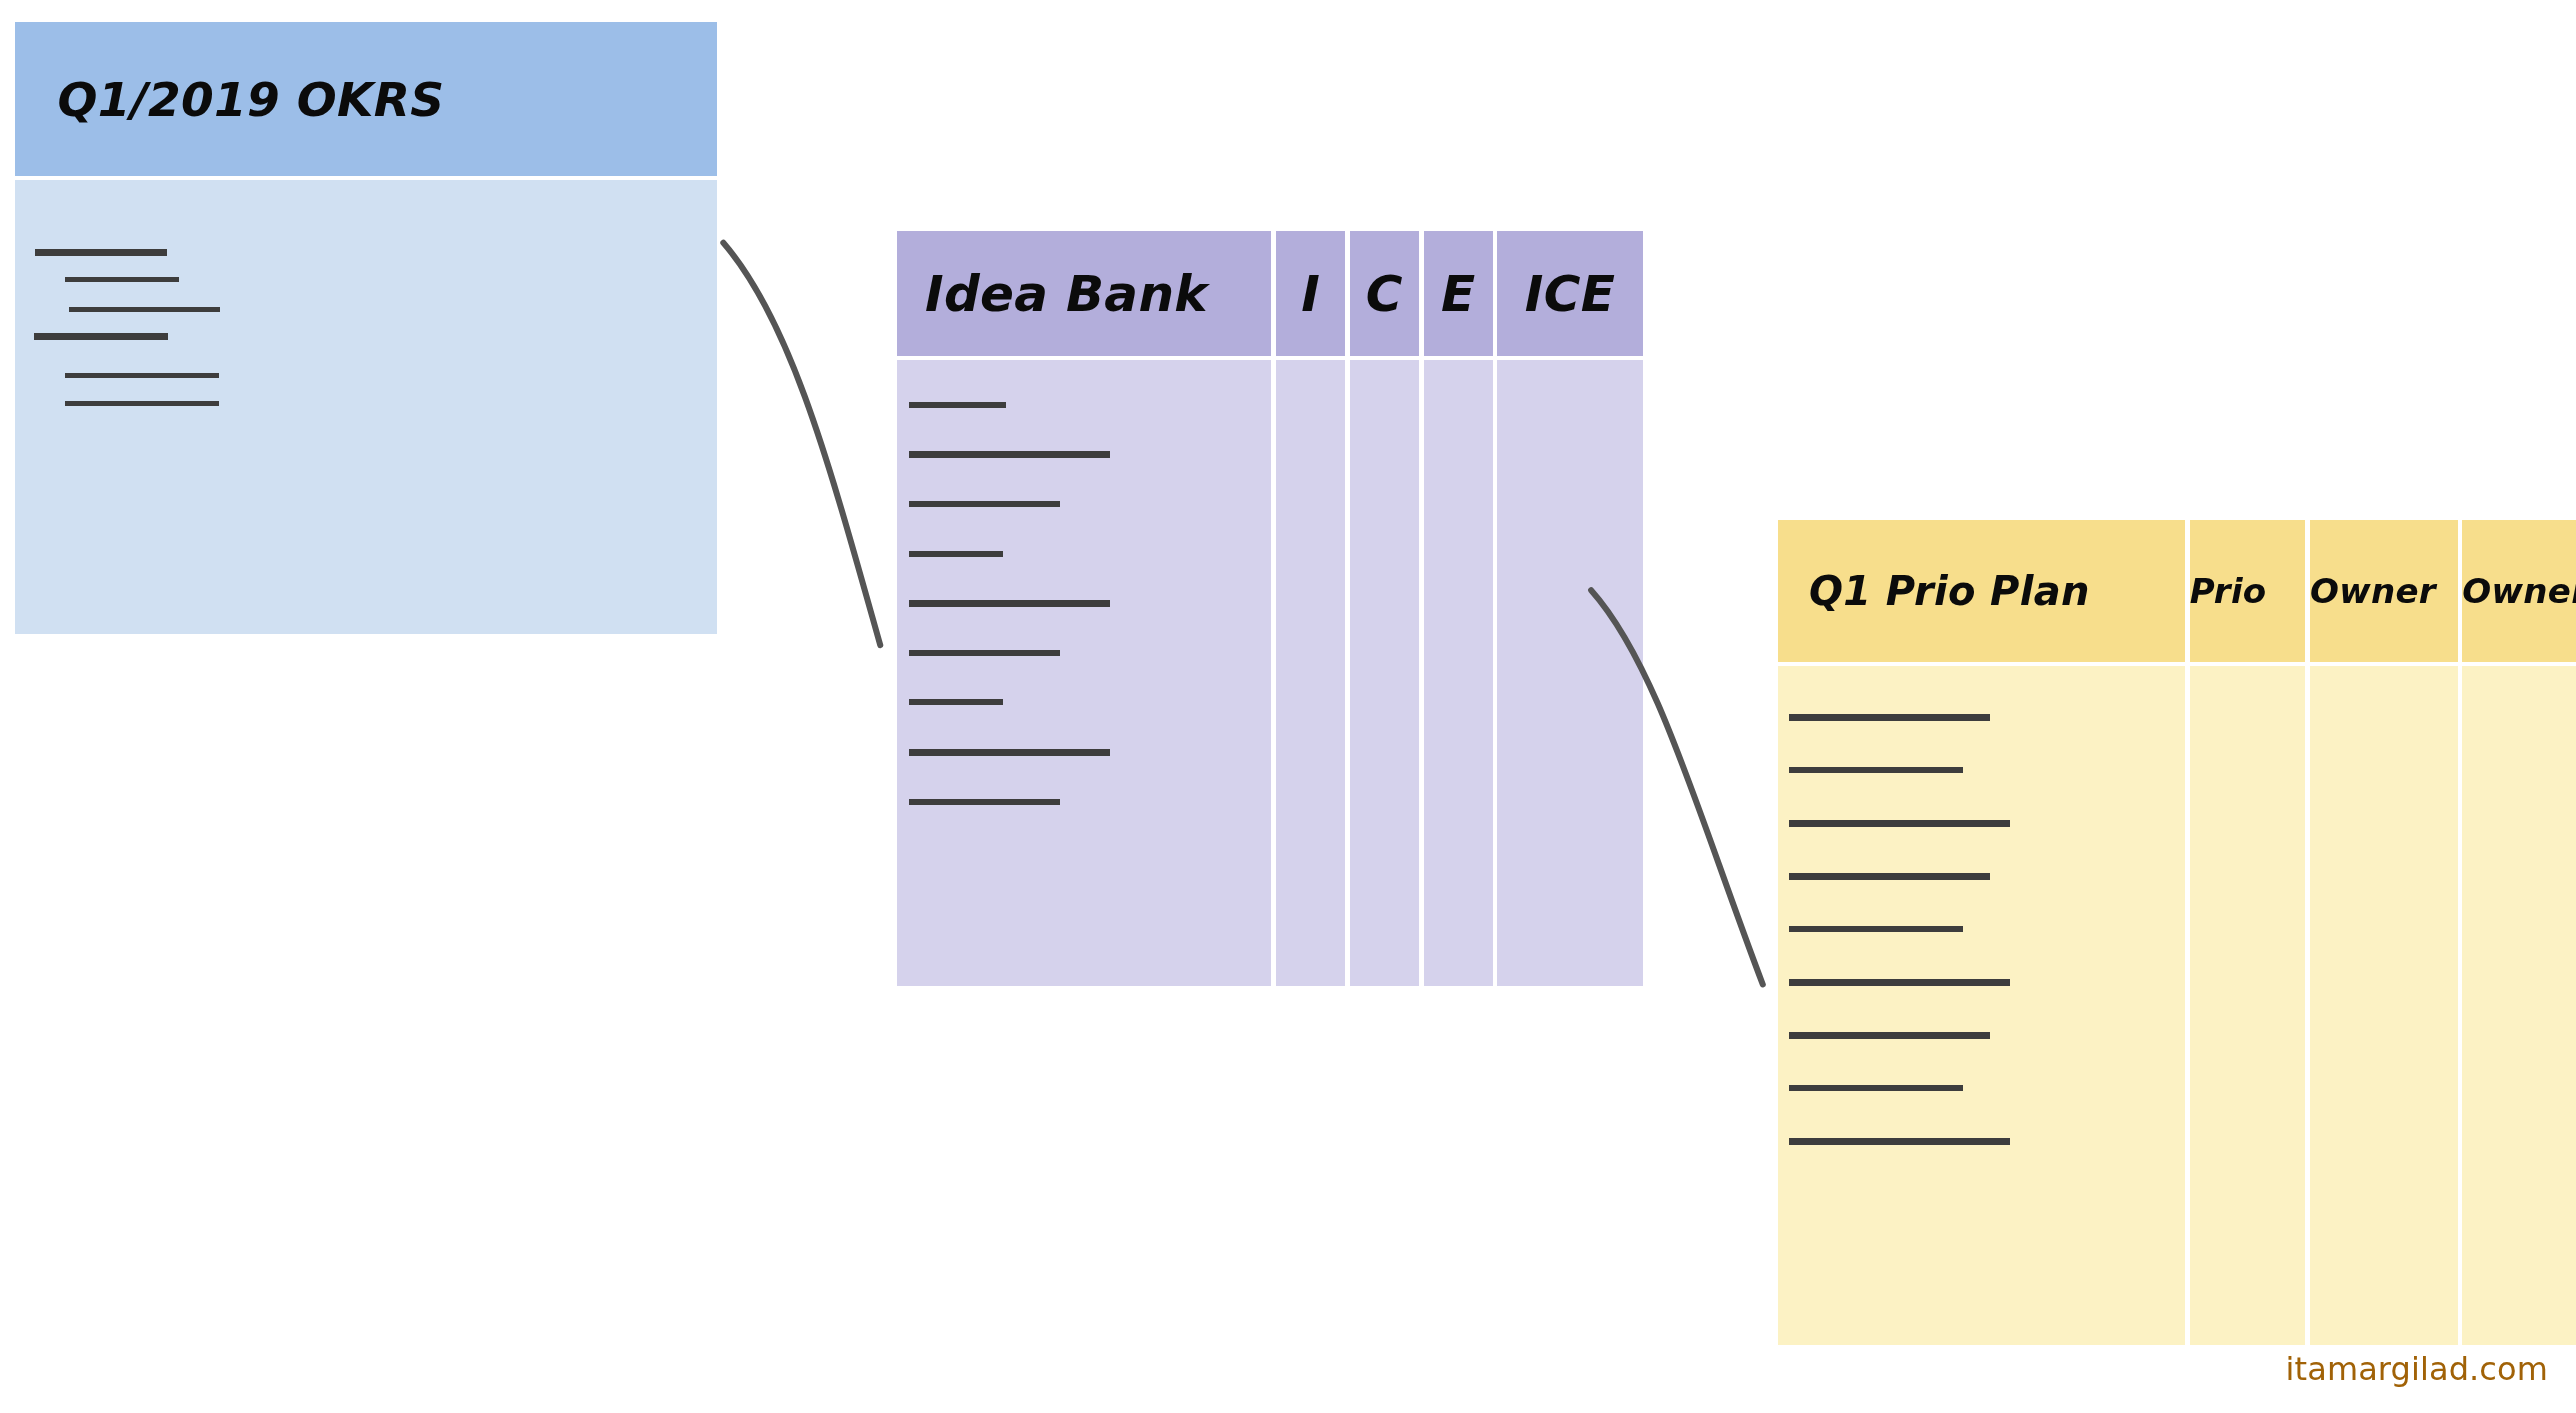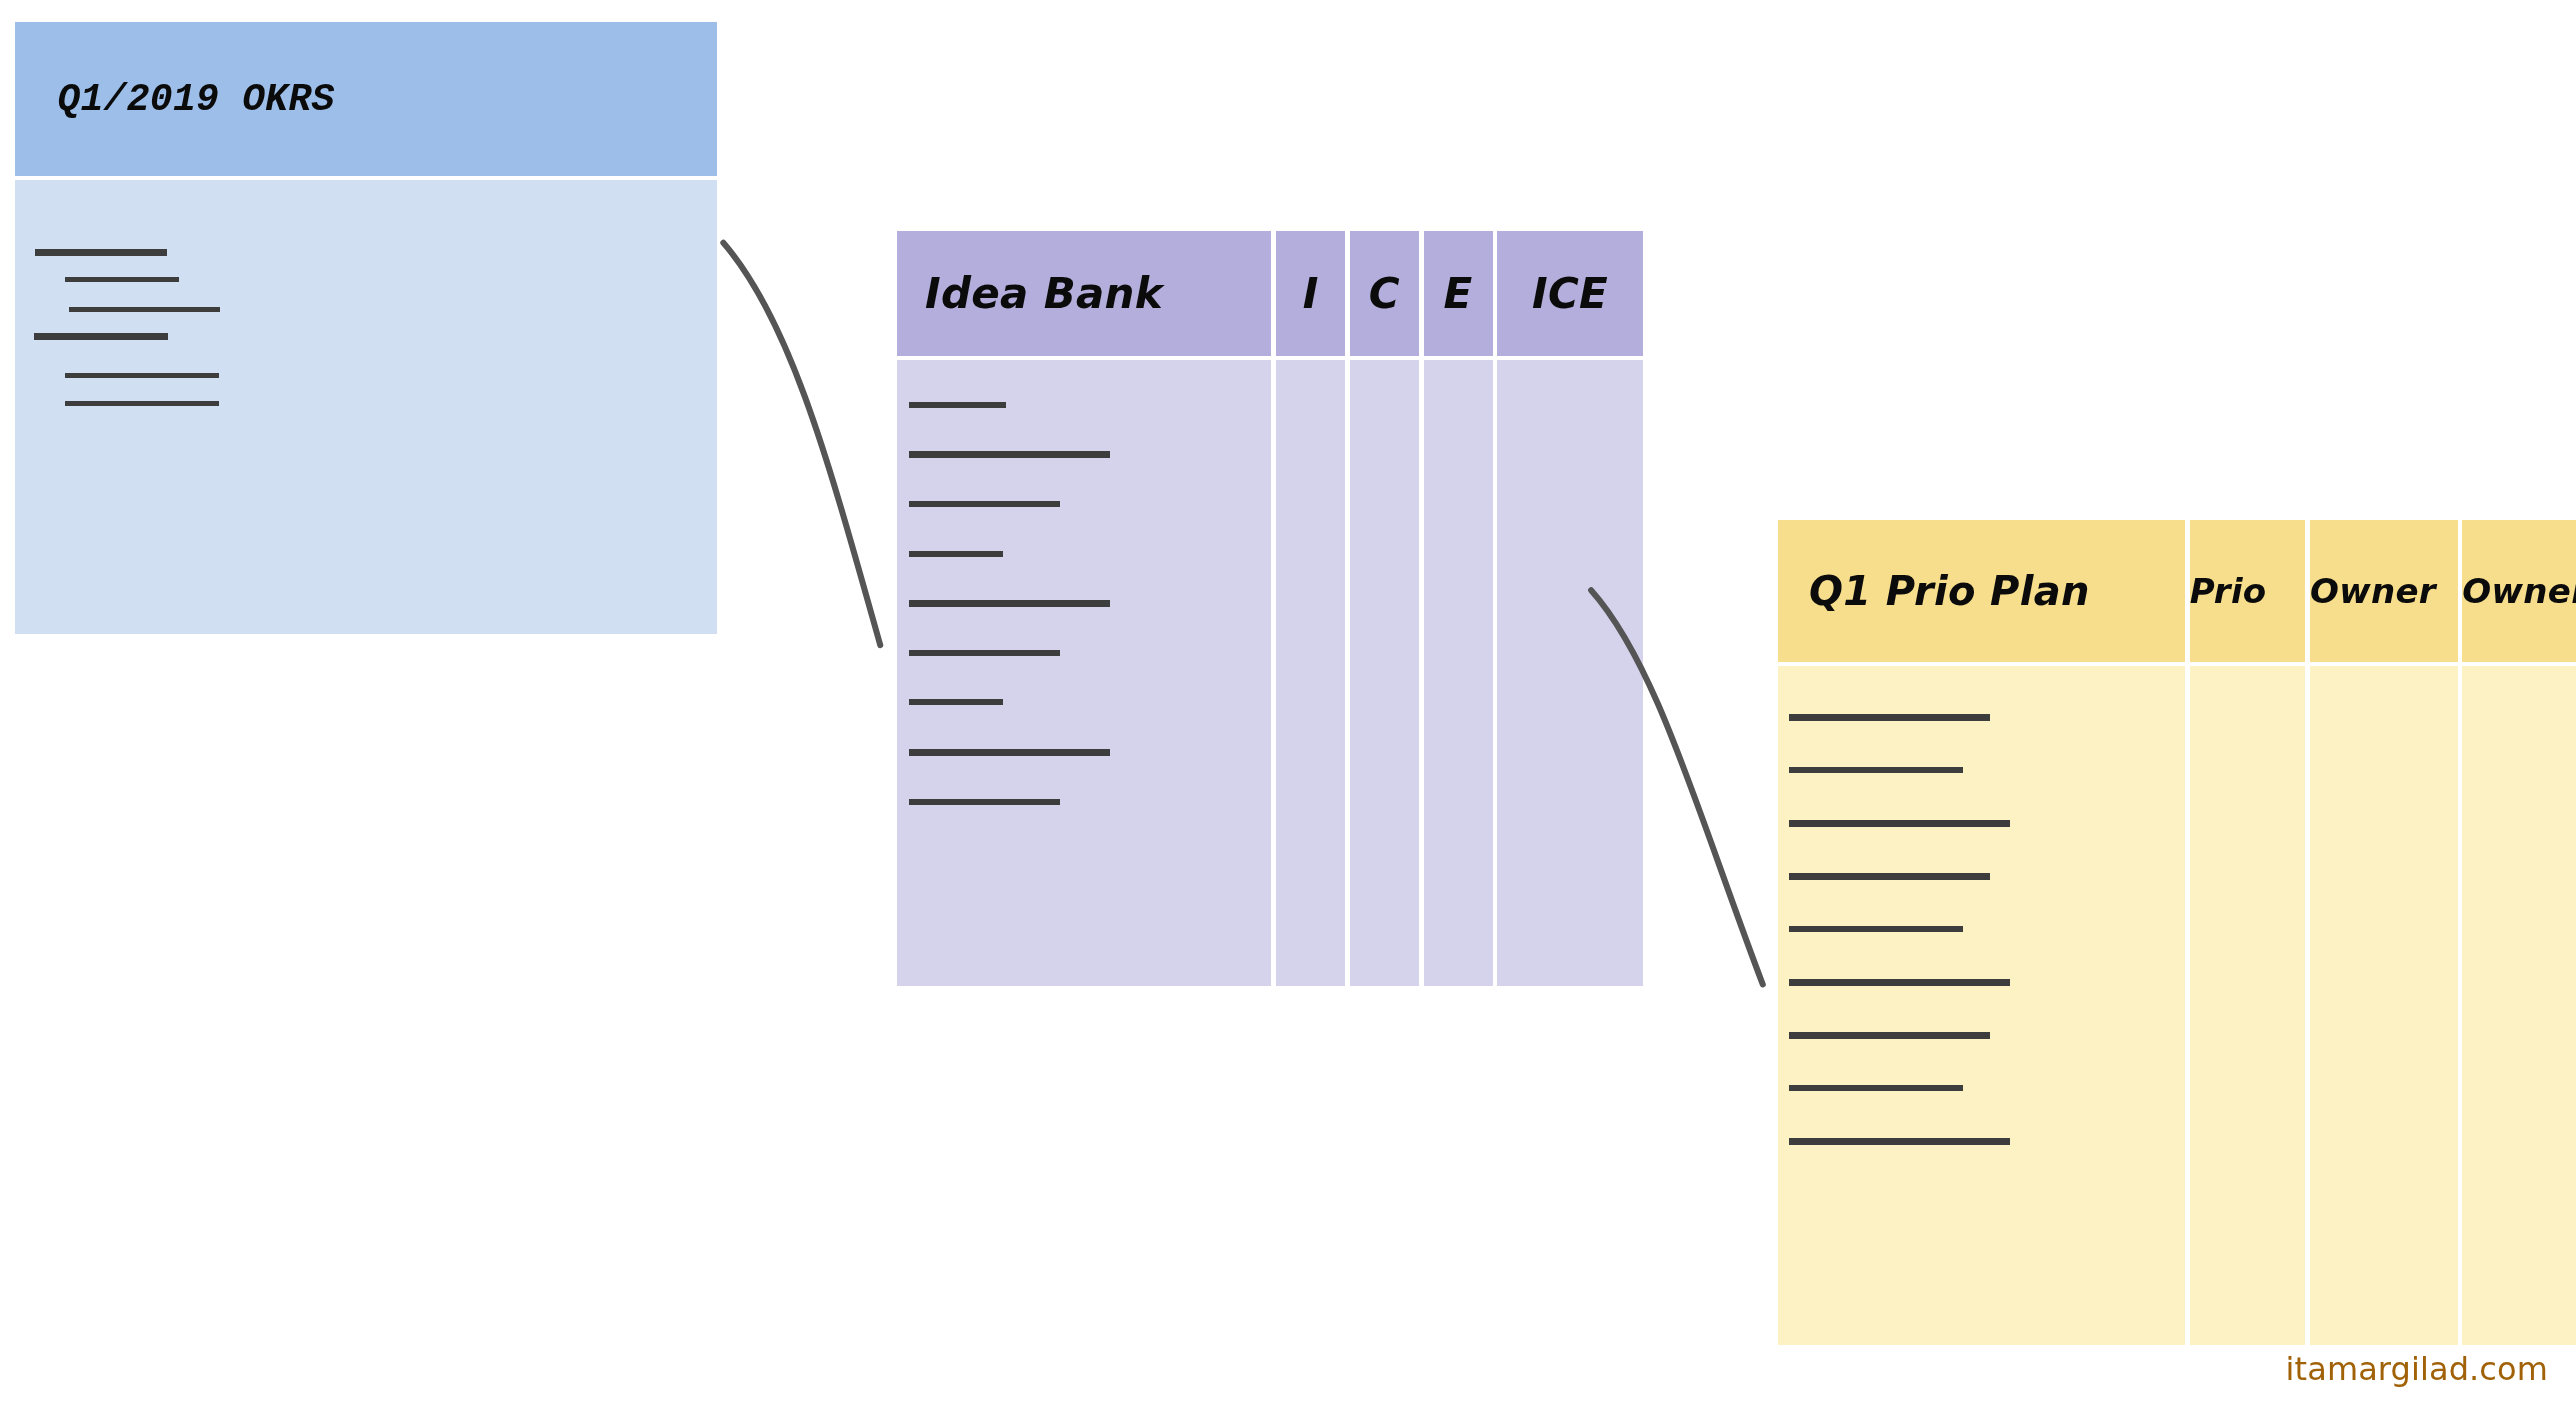--- a/index.html
+++ b/index.html
@@ -75,21 +75,21 @@
   }
   #okr-card .card-header {
     height: 154px;
     background: #9cbee8;
   }
   #okr-card .hcell {
     flex: 1 1 auto;
     background: #9cbee8;
     padding-left: 42px;
   }
-  #okr-card .hcell span { font-size: 38px; font-family: Liberation Mono, monospace; }
+  #okr-card .hcell span { font-size: 47px; }
   #okr-card .card-body {
     top: 158px;
     height: 454px;
     background: #d0e0f2;
   }
   #okr-card .bcell {
     flex: 1 1 auto;
     background: #d0e0f2;
   }
 
@@ -102,21 +102,21 @@
   }
   #idea-bank-card .card-header { height: 125px; }
   #idea-bank-card .hcell {
     background: #b3aedb;
     justify-content: center;
   }
   #idea-bank-card .hcell.main {
     justify-content: flex-start;
     padding-left: 28px;
   }
-  #idea-bank-card .hcell span { font-size: 42px; text-align: right; }
+  #idea-bank-card .hcell span { font-size: 50px; text-align: right; }
   #idea-bank-card .card-body {
     top: 129px;
     height: 626px;
   }
   #idea-bank-card .bcell { background: #d5d2ec; }
 
   
   #step-plan-card {
     left: 1778px;
     top: 520px;

